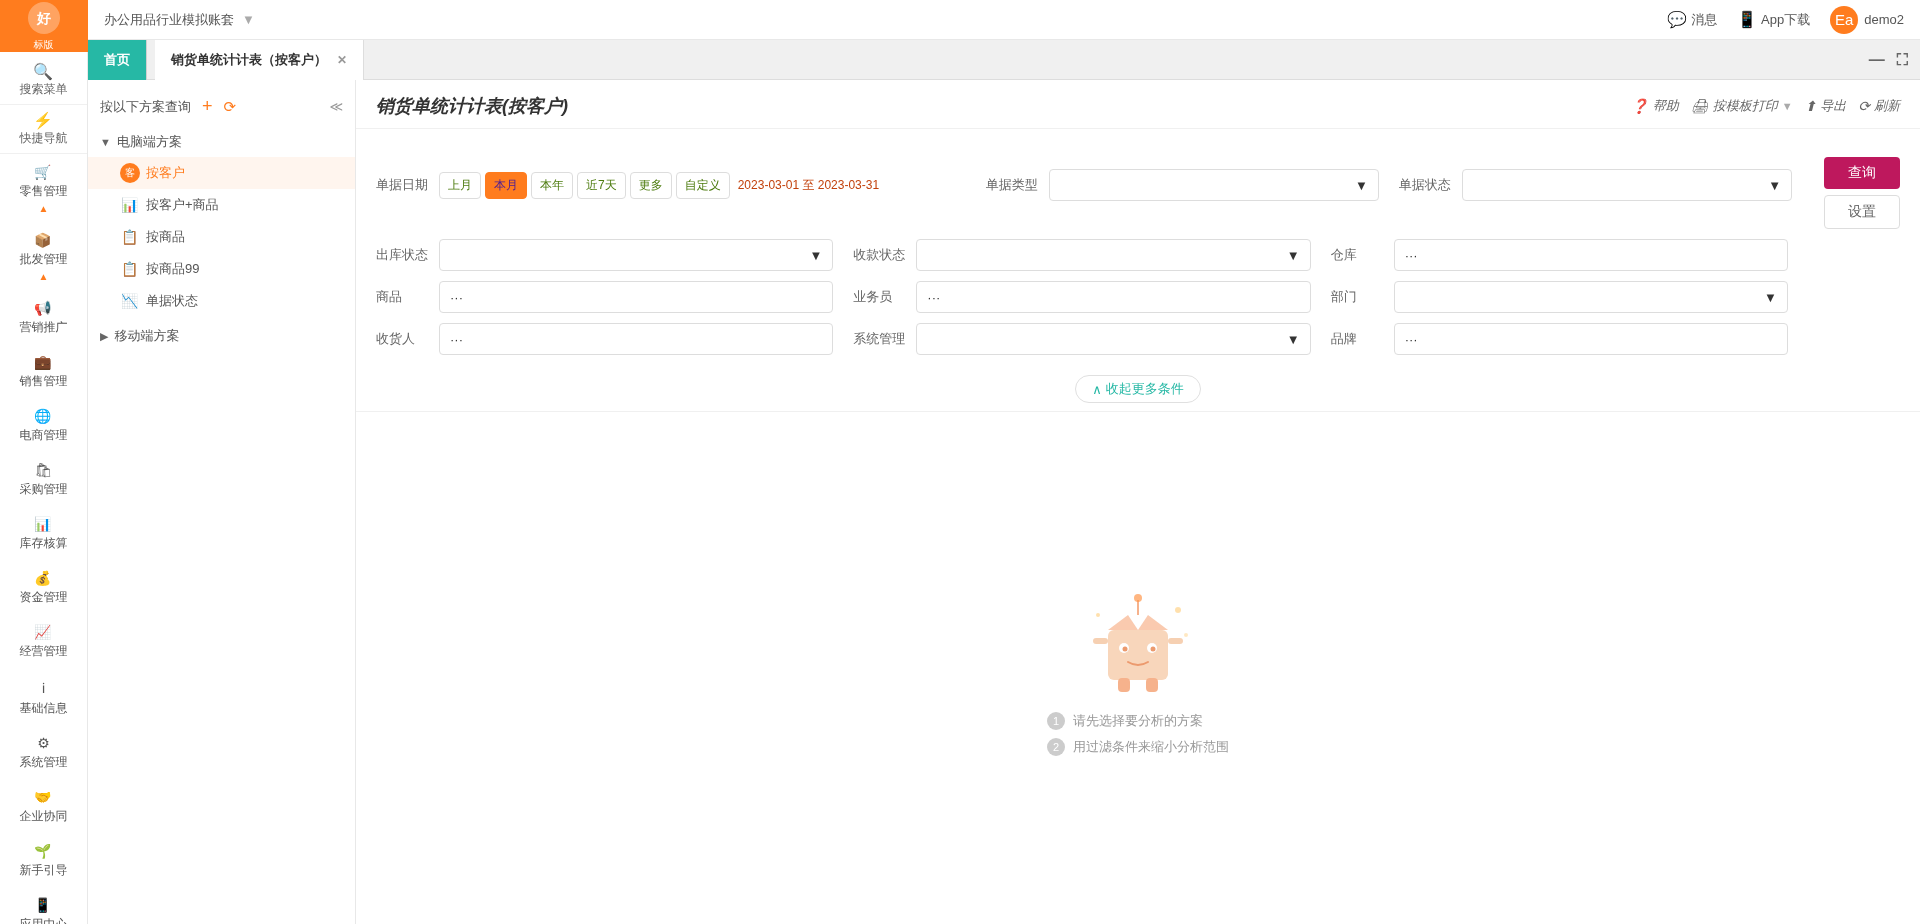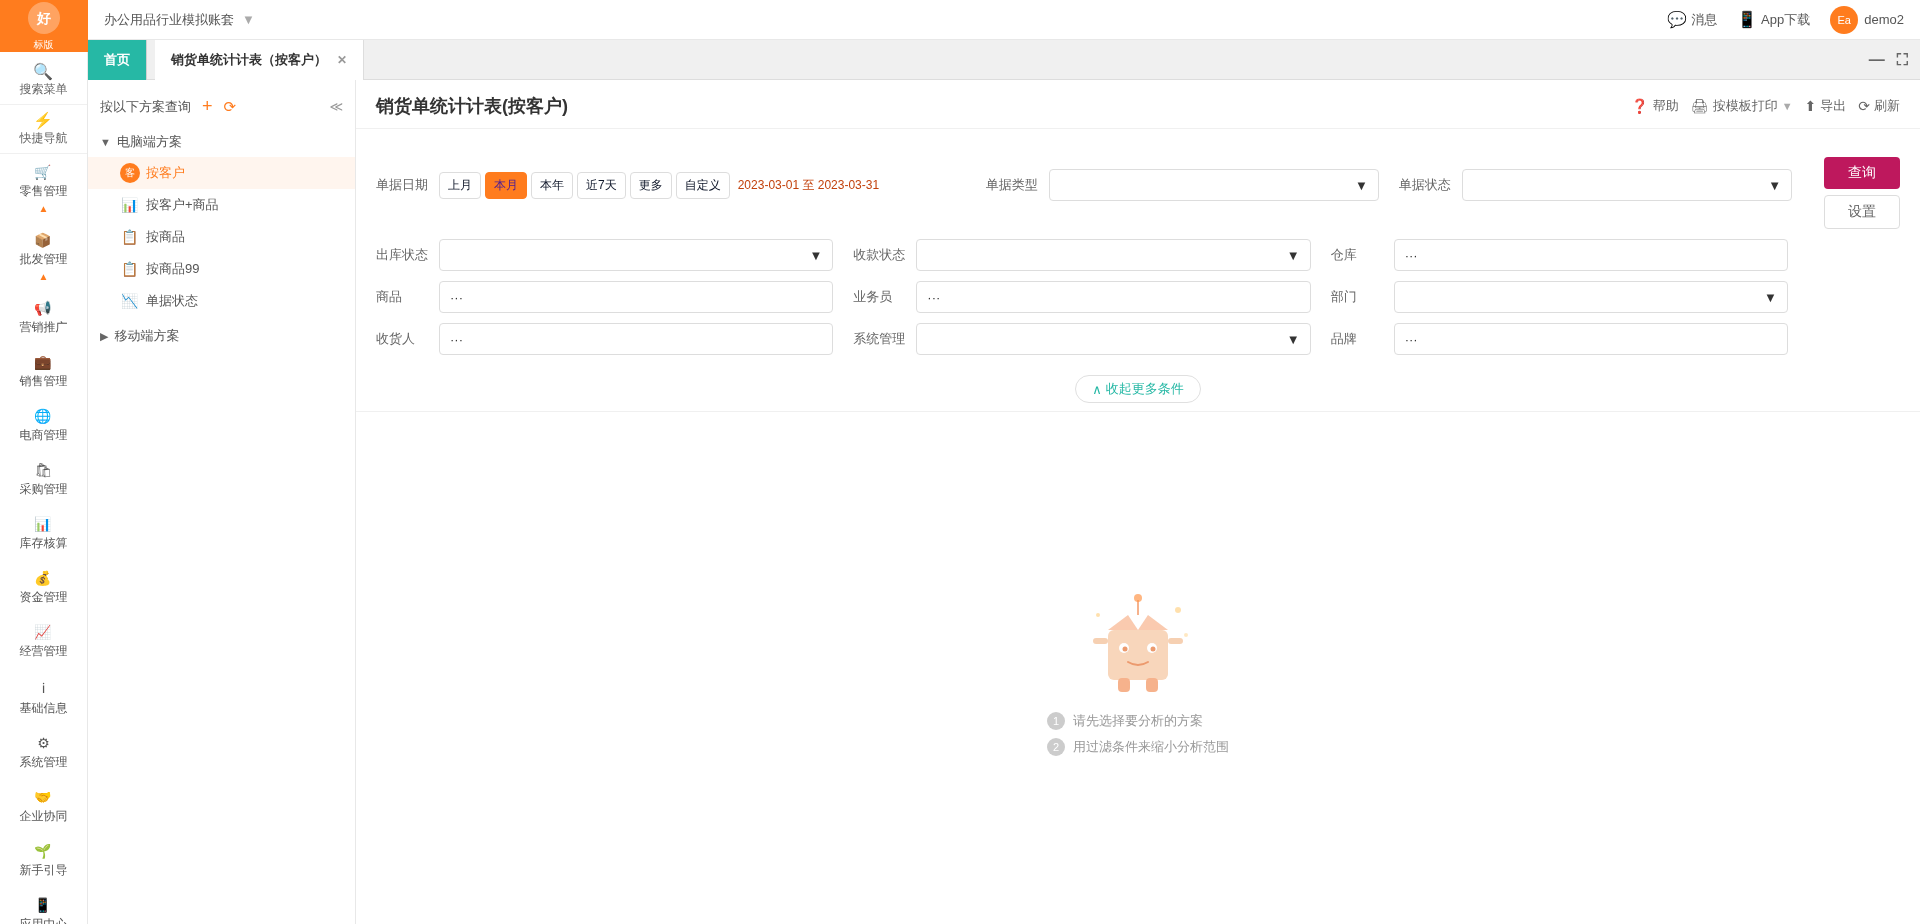--- a/index.html
+++ b/index.html
@@ -43,45 +43,45 @@
     .tree-parent { display: flex; align-items: center; padding: 6px 12px; gap: 6px; font-size: 13px; color: #555; cursor: pointer; }
     .tree-child { padding: 6px 12px 6px 32px; display: flex; align-items: center; gap: 6px; font-size: 13px; color: #555; cursor: pointer; }
     .tree-child.active { color: #ff7c1e; background: #fff5ee; }
     .tree-child .tree-icon { width: 20px; height: 20px; border-radius: 50%; background: #ff7c1e; display: flex; align-items: center; justify-content: center; color: #fff; font-size: 10px; flex-shrink: 0; }
     .tree-child .tree-icon-rect { width: 20px; height: 20px; background: none; display: flex; align-items: center; justify-content: center; font-size: 14px; flex-shrink: 0; color: #999; }
 
     
     .right-panel { flex: 1; background: #fff; display: flex; flex-direction: column; overflow: hidden; }
 
     
-    .page-title-bar { padding: 14px 20px 10px 20px; display: flex; align-items: center; justify-content: space-between; border-bottom: 1px solid #f0f0f0; }
+    .page-title-bar { padding: 14px 20px 10px 20px; display: flex; align-items: center; justify-content: space-between; border-bottom: 1px solid #f0f0f0; font-style: italic; }
     .page-title { font-size: 18px; font-weight: 600; color: #333; }
     .title-actions { display: flex; align-items: center; gap: 12px; color: #666; font-size: 13px; }
     .title-actions .action-btn { display: flex; align-items: center; gap: 4px; cursor: pointer; }
     .export-btn { display: flex; align-items: center; gap: 4px; cursor: pointer; }
     .refresh-btn { display: flex; align-items: center; gap: 4px; cursor: pointer; }
-    .date-btn { padding: 4px 8px; font-size: 12px; border: 1px solid #ddd; border-radius: 4px; cursor: pointer; color: #0f172a; background: #fff; }
+    .date-btn { padding: 4px 8px; font-size: 12px; border: 1px solid #ddd; border-radius: 4px; cursor: pointer; color: #4d7c0f; background: #fff; }
     .date-btn.active { background: #ff7c1e; color: #4c1d95; border-color: #ff7c1e; }
     .date-range-text { font-size: 12px; color: #c2410c; }
     .btn-query { background: #be185d; color: #fff; border: none; border-radius: 4px; padding: 7px 24px; font-size: 14px; cursor: pointer; margin-top: 16px; }
     .btn-settings { background: #fff; color: #666; border: 1px solid #ddd; border-radius: 4px; padding: 7px 16px; font-size: 14px; cursor: pointer; }
 
     
     .collapse-row { display: flex; justify-content: center; padding: 8px 0; border-bottom: 1px solid #f0f0f0; }
     .collapse-btn-row { display: flex; align-items: center; gap: 4px; color: #26b8a5; font-size: 13px; cursor: pointer; padding: 4px 16px; border: 1px solid #e0e0e0; border-radius: 16px; background: #fff; }
 
     
     .empty-state { flex: 1; display: flex; flex-direction: column; align-items: center; justify-content: center; gap: 12px; }
     .empty-icon { width: 120px; height: 120px; opacity: 0.8; }
     .empty-tips { display: flex; flex-direction: column; gap: 8px; }
     .empty-tip { display: flex; align-items: center; gap: 8px; color: #999; font-size: 13px; }
     .tip-num { width: 18px; height: 18px; border-radius: 50%; background: #ccc; color: #fff; display: flex; align-items: center; justify-content: center; font-size: 11px; flex-shrink: 0; }
 
     
-    .avatar { width: 28px; height: 28px; border-radius: 50%; background: #ff7c1e; display: flex; align-items: center; justify-content: center; color: #fff; font-size: 11px; }
+    .avatar { width: 28px; height: 28px; border-radius: 50%; background: #ff7c1e; display: flex; align-items: center; justify-content: center; color: #fff; font-size: 15px; }
 
     
     ::-webkit-scrollbar { width: 4px; }
     ::-webkit-scrollbar-thumb { background: #ccc; border-radius: 2px; }
 
     .full-filter-area { padding: 12px 20px; }
     .full-filter-row { display: flex; align-items: center; gap: 20px; margin-bottom: 10px; }
     .full-filter-row:last-child { margin-bottom: 0; }
 
     .fitem { display: flex; align-items: center; flex: 1; gap: 8px; }

